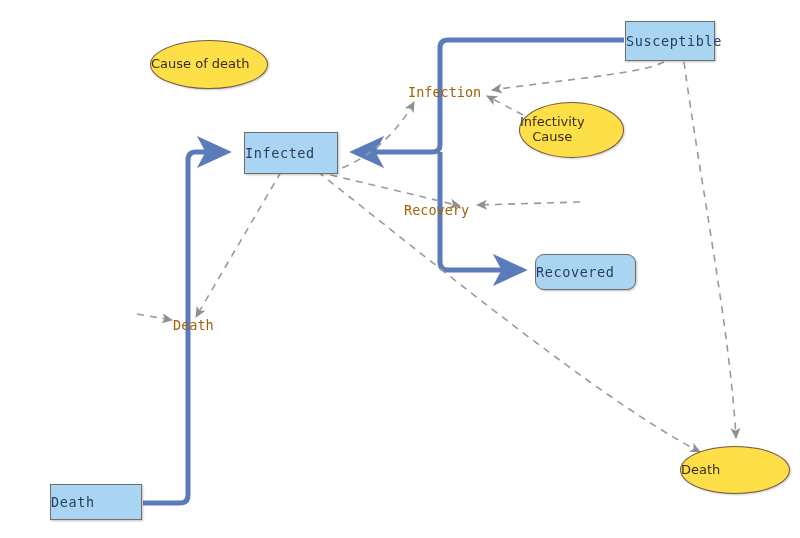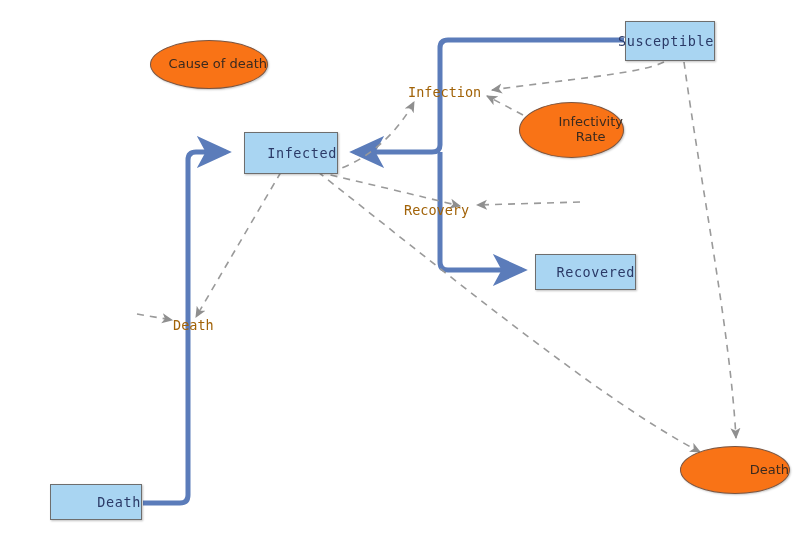--- a/index.html
+++ b/index.html
@@ -2,28 +2,28 @@
 <html><head>
 <meta charset="utf-8">
 <style>
   html,body{margin:0;padding:0;background:#ffffff;}
   body{width:800px;height:538px;overflow:hidden;
        font-family:"DejaVu Sans","Liberation Sans",sans-serif;}
   #canvas{position:relative;width:800px;height:538px;background:#ffffff;}
   svg#wires{position:absolute;left:0;top:0;width:800px;height:538px;}
 
   .node{position:absolute;box-sizing:border-box;display:flex;
-        align-items:center;justify-content:flex-end;text-align:center;}
+        align-items:center;justify-content:flex-start;text-align:center;}
 
   .stock{background:#a9d5f2;border:1.6px solid #6e6e6e;
          box-shadow:1px 1px 2px rgba(0,0,0,.25);}
   .stock .lbl{color:#2b3a67;font-size:13.5px;letter-spacing:.6px;
               font-family:"DejaVu Sans Mono","Liberation Mono",monospace;}
 
-  .aux{background:#f97316;border:1.7px solid #7a5541;border-radius:50%;
+  .aux{background:#fde047;border:1.7px solid #7a5541;border-radius:50%;
        box-shadow:1px 1px 2px rgba(0,0,0,.22);}
   .aux .lbl{color:#3a2a1f;font-size:13px;line-height:1.12;
             font-family:"DejaVu Sans","Liberation Sans",sans-serif;}
 
   .flowlabel{position:absolute;color:#a16207;font-size:13.5px;
              font-family:"DejaVu Sans Mono","Liberation Mono",monospace;
              white-space:nowrap;}
 </style>
 </head>
 <body>
@@ -60,35 +60,35 @@
   </svg>
 
   <div class="node stock" style="left:625px;top:21px;width:90px;height:40px;">
     <span class="lbl">Susceptible</span>
   </div>
 
   <div class="node stock" style="left:244px;top:132px;width:94px;height:42px;">
     <span class="lbl">Infected</span>
   </div>
 
-  <div class="node stock" style="left:535px;top:254px;width:101px;height:36px;">
+  <div class="node stock" style="left:535px;top:254px;width:101px;height:36px;border-radius:9px;">
     <span class="lbl">Recovered</span>
   </div>
 
   <div class="node stock" style="left:50px;top:484px;width:92px;height:36px;">
     <span class="lbl">Death</span>
   </div>
 
   <div class="node aux" style="left:150px;top:40px;width:118px;height:49px;">
     <span class="lbl">Cause of death</span>
   </div>
 
   <div class="node aux" style="left:519px;top:102px;width:105px;height:56px;">
     <span class="lbl" style="white-space:pre-line;">Infectivity
-Rate</span>
+Cause</span>
   </div>
 
 
 
   <div class="node aux" style="left:680px;top:446px;width:110px;height:48px;">
     <span class="lbl">Death</span>
   </div>
 
   <div class="flowlabel" style="left:408px;top:84px;">Infection</div>
   <div class="flowlabel" style="left:404px;top:202px;text-align:right;">Recovery</div>

